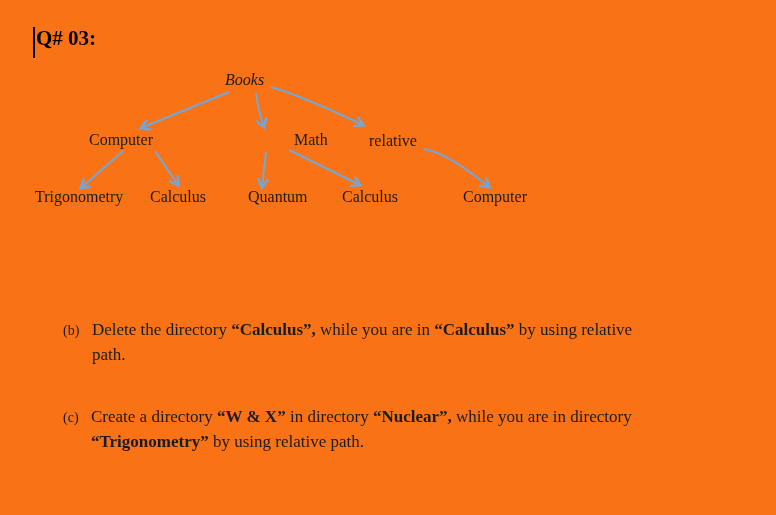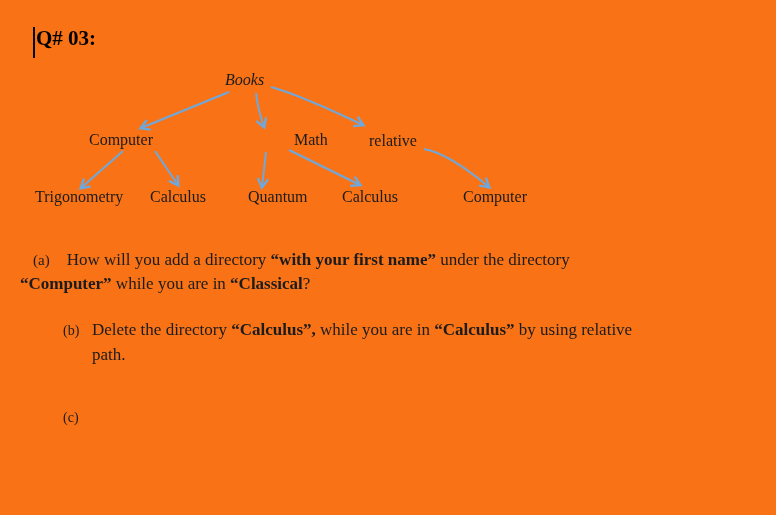--- a/index.html
+++ b/index.html
@@ -87,27 +87,24 @@
     <span class="node" style="left:89px;  top:131px;">Computer</span>
     <span class="node" style="left:246px; top:131px;margin-left:48px;">Math</span>
     <span class="node" style="left:369px; top:132px;">relative</span>
     <span class="node" style="left:35px;  top:188px;">Trigonometry</span>
     <span class="node" style="left:150px; top:188px;">Calculus</span>
     <span class="node" style="left:248px; top:188px;">Quantum</span>
     <span class="node" style="left:342px; top:188px;">Calculus</span>
     <span class="node" style="left:463px; top:188px;">Computer</span>
   </div>
 
-  <p class="q q-a">
-    <span class="q-marker">(a)</span><span class="q-runs"><span>How will you add a directory </span><span class="b">“with your first name”</span><span> under the directory
-</span><span class="b">“Computer”</span><span> while you are in </span><span class="b">“Classical</span><span>?</span></span>
-  </p>
 
   <p class="q q-hang q-b">
     <span class="q-marker">(b)</span><span class="q-runs"><span>Delete the directory </span><span class="b">“Calculus”,</span><span> while you are in </span><span class="b">“Calculus”</span><span> by using relative
 path.</span></span>
   </p>
 
   <p class="q q-hang q-c">
-    <span class="q-marker">(c)</span>
+    <span class="q-marker">(c)</span><span class="q-runs"><span>Create a directory </span><span class="b">“W &amp; X”</span><span> in directory </span><span class="b">“Nuclear”,</span><span> while you are in directory
+</span><span class="b">“Trigonometry”</span><span> by using relative path.</span></span>
   </p>
 
 </div>
 
 </body></html>

